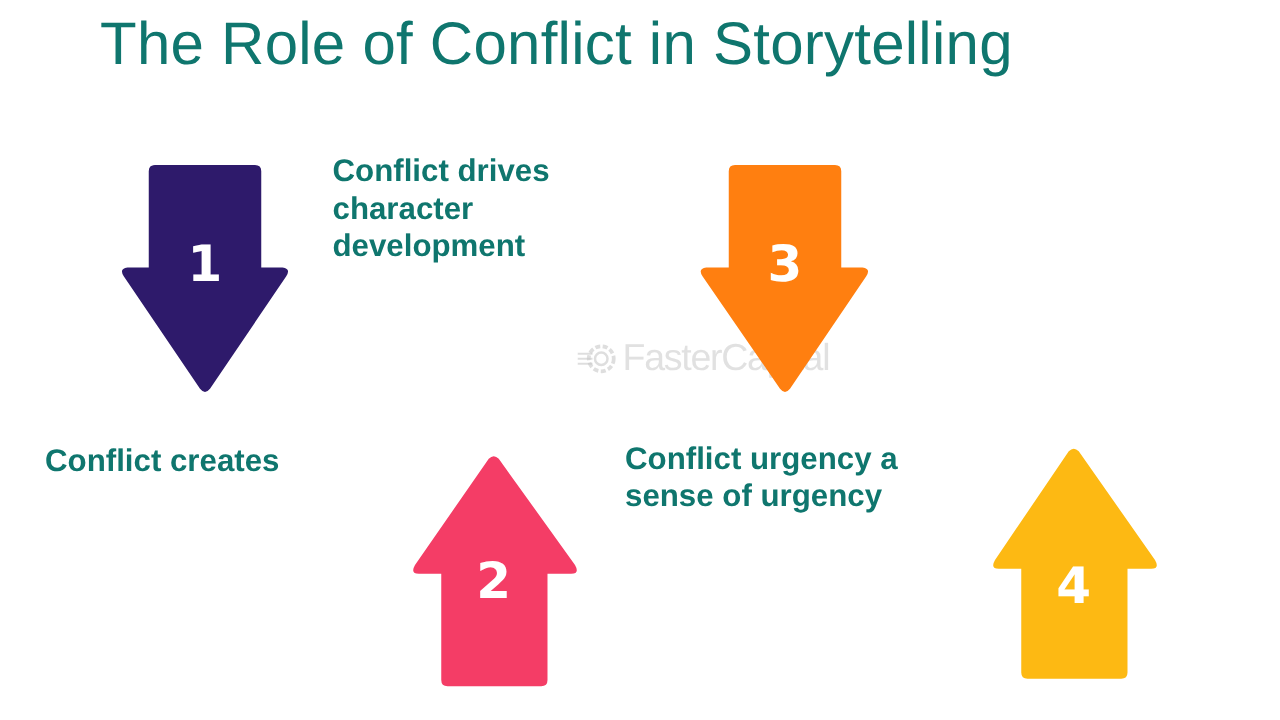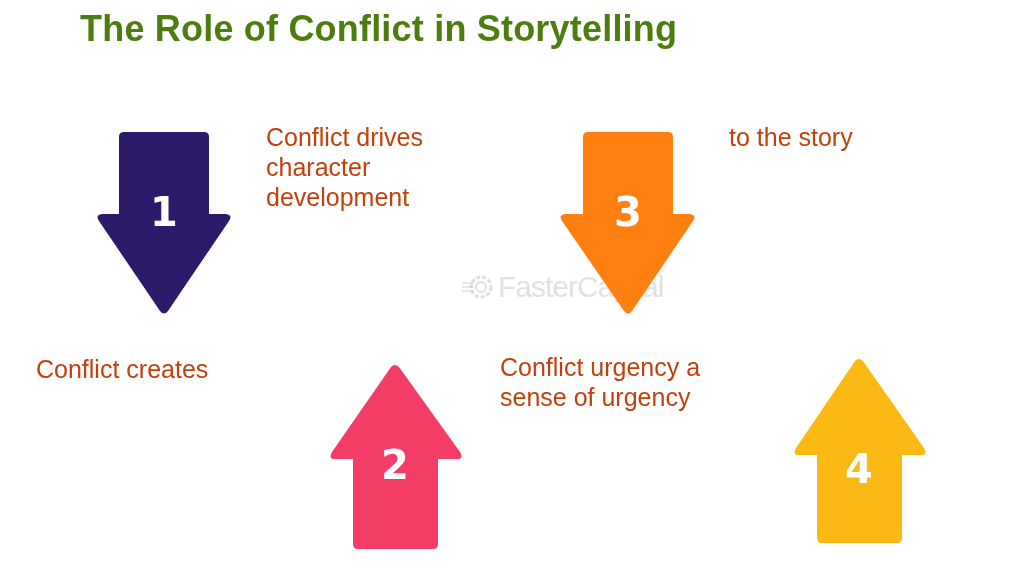--- a/index.html
+++ b/index.html
@@ -2,32 +2,33 @@
 <html><head>
 <meta charset="utf-8">
 <style>
   html, body { margin: 0; padding: 0; }
   body {
     width: 1024px; height: 576px; background: #ffffff; position: relative; overflow: hidden;
     font-family: "Liberation Sans", "DejaVu Sans", sans-serif; color: #111;
   }
   .title {
     position: absolute; left: 80px; top: 8px;
-    font-size: 36px; font-weight: bold; letter-spacing: 0.2px; color: #4d7c0f;
+    font-size: 48px; font-weight: normal; letter-spacing: 0.2px; color: #0f766e;
     white-space: nowrap;
   }
   .arrow { position: absolute; }
   .arrow svg { display: block; }
   .num {
     position: absolute; color: #fff; font-family: "DejaVu Sans", sans-serif;
     font-weight: bold; font-size: 40px; text-align: center; width: 60px;
   }
   .label {
-    position: absolute; font-size: 25px; line-height: 30px; color: #c2410c;
+    position: absolute; font-size: 25px; line-height: 30px; color: #0f766e;
     white-space: nowrap;
+    font-weight: bold;
   }
   .watermark {
     position: absolute; left: 462px; top: 270px; font-size: 30px; color: rgba(200,200,200,0.55);
     font-family: "Liberation Sans", sans-serif; letter-spacing: -1px; display: flex; align-items: center;
   }
   .watermark .gear { width: 34px; height: 34px; margin-right: 2px; }
 </style>
 </head>
 <body>
 
@@ -76,19 +77,18 @@
   <div>Conflict drives</div>
   <div>character</div>
   <div>development</div>
 </div>
 
 <div class="label" style="left:36px; top:354px;text-align:right;">
   <div>Conflict creates</div>
 </div>
 
 <div class="label" style="left:729px; top:122px;">
-  <div>to the story</div>
 </div>
 
 <div class="label" style="left:500px; top:352px;">
   <div>Conflict urgency a</div>
   <div>sense of urgency</div>
 </div>
 
 </body></html>

